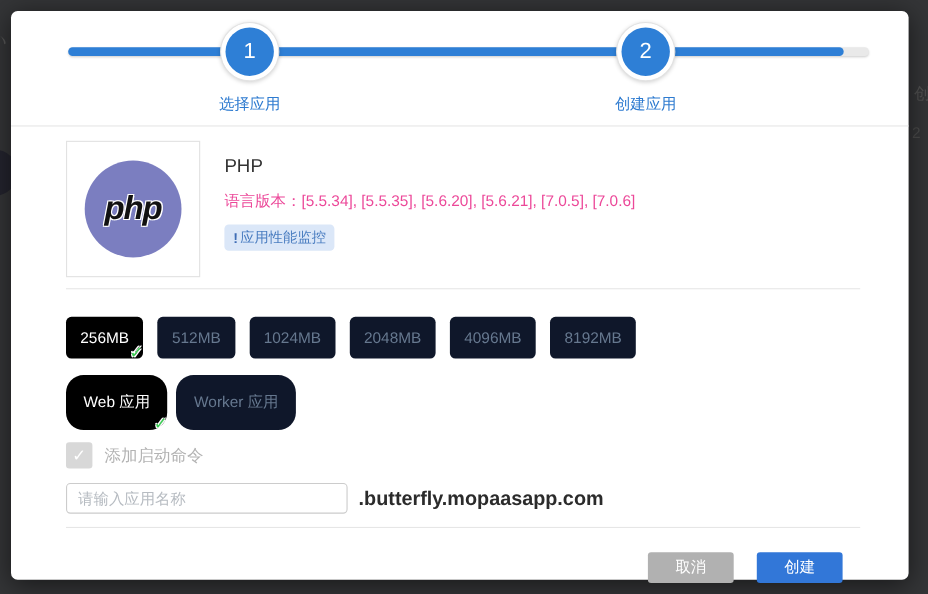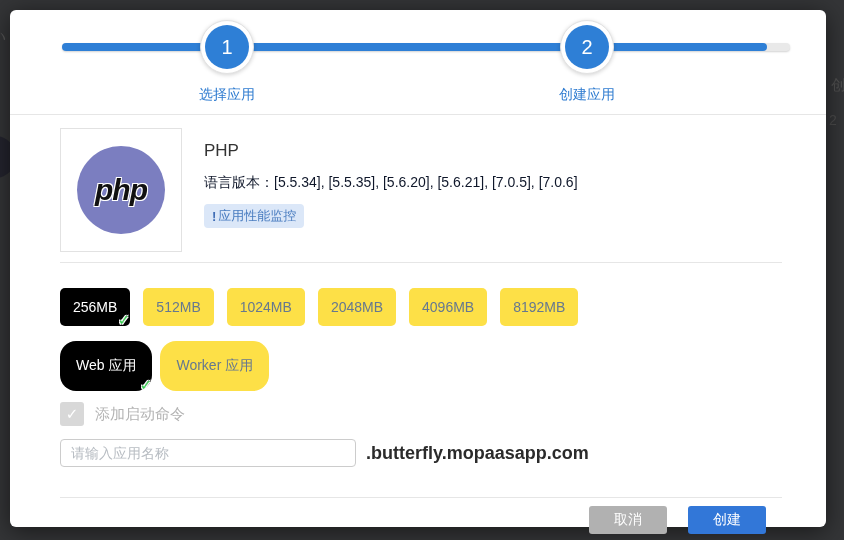--- a/index.html
+++ b/index.html
@@ -43,53 +43,53 @@
   .app-section { display:flex; padding:13px 0 10px 0; border-bottom:1px solid #e6e6e6; }
   .app-card { width:122px; height:124px; border:1px solid #e2e2e2; background:#fff;
     display:flex; align-items:center; justify-content:center; flex:none; }
   .php-logo { width:88px; height:88px; border-radius:50%; background:#7b7ec0;
     display:flex; align-items:center; justify-content:center; }
   .php-logo span { font-style:italic; font-weight:bold; font-size:30px; color:#111;
     letter-spacing:-1px;
     text-shadow:-1px -1px 0 #fff,1px -1px 0 #fff,-1px 1px 0 #fff,1px 1px 0 #fff; }
   .app-info { margin-left:22px; padding-top:13px; }
   .app-title { font-size:17px; color:#333; margin-bottom:13px; }
-  .app-versions { font-size:14px; color:#0f172a; margin-bottom:12px; }
+  .app-versions { font-size:14px; color:#ec4899; margin-bottom:12px; }
   .app-badge { display:inline-flex; align-items:center; background:#dbe7f8;
     border-radius:4px; padding:3px 8px; font-size:13px; color:#4a7dc0; }
   .app-badge .bang { font-weight:bold; color:#3f6db5; margin-right:2px; }
 
   .opt-row { display:flex; align-items:center; }
   .mem-row { margin-top:25px; gap:13px; }
   .type-row { margin-top:15px; gap:8px; }
   .opt {
     position:relative; display:inline-flex; align-items:center; justify-content:center;
-    background:#fde047; color:#66788f; font-size:14px; border:none; cursor:pointer;
+    background:#0f172a; color:#66788f; font-size:14px; border:none; cursor:pointer;
     font-family:inherit;
   }
   .mem-row .opt { height:38px; border-radius:5px; padding:0 13px; }
   .type-row .opt { height:50px; border-radius:16px; padding:16px 16px; }
   .opt.selected { background:#000000; color:#fff; }
   .check-mark { position:absolute; right:0px; bottom:-3px; font-size:15px; font-weight:bold;
     color:#35cc4e;
     text-shadow:-1px -1px 0 #fff,1px -1px 0 #fff,-1px 1px 0 #fff,1px 1px 0 #fff; }
 
   .cmd-row { margin-top:11px; display:flex; align-items:center; cursor:pointer; }
   .cmd-box { width:24px; height:24px; border-radius:3px; background:#d8d8d8;
     display:flex; align-items:center; justify-content:center;
     color:#fff; font-size:15px; font-weight:bold; }
   .cmd-label { margin-left:11px; font-size:15px; color:#b3b3b3; }
 
   .name-row { margin-top:13px; display:flex; align-items:center; }
-  .name-input { width:296px; height:28px; border:1px solid #cccccc; border-radius:4px;
+  .name-input { width:256px; height:28px; border:1px solid #cccccc; border-radius:4px;
     padding:0 10px; font-size:14px; color:#333; outline:none; font-family:inherit; }
   .name-input::placeholder { color:#b7bcc2; }
   .domain-suffix { margin-left:10px; font-size:18px; color:#2b2b2b;font-weight:bold; }
 
-  .footer { margin-top:30px; border-top:1px solid #e6e6e6; padding:8px 16px 0 0;
+  .footer { margin-top:12px; border-top:1px solid #e6e6e6; padding:22px 16px 0 0;
     display:flex; justify-content:flex-end; gap:21px; }
   .btn { height:28px; border:none; border-radius:3px; padding:0 25px; font-size:14px;
     color:#fff; cursor:pointer; font-family:inherit; }
   .btn-cancel { background:#b1b1b1; }
   .btn-blue { background:#3277d8; }
 </style>
 </head>
 <body>
 
 <div class="bg-squiggle">ヽ</div>

